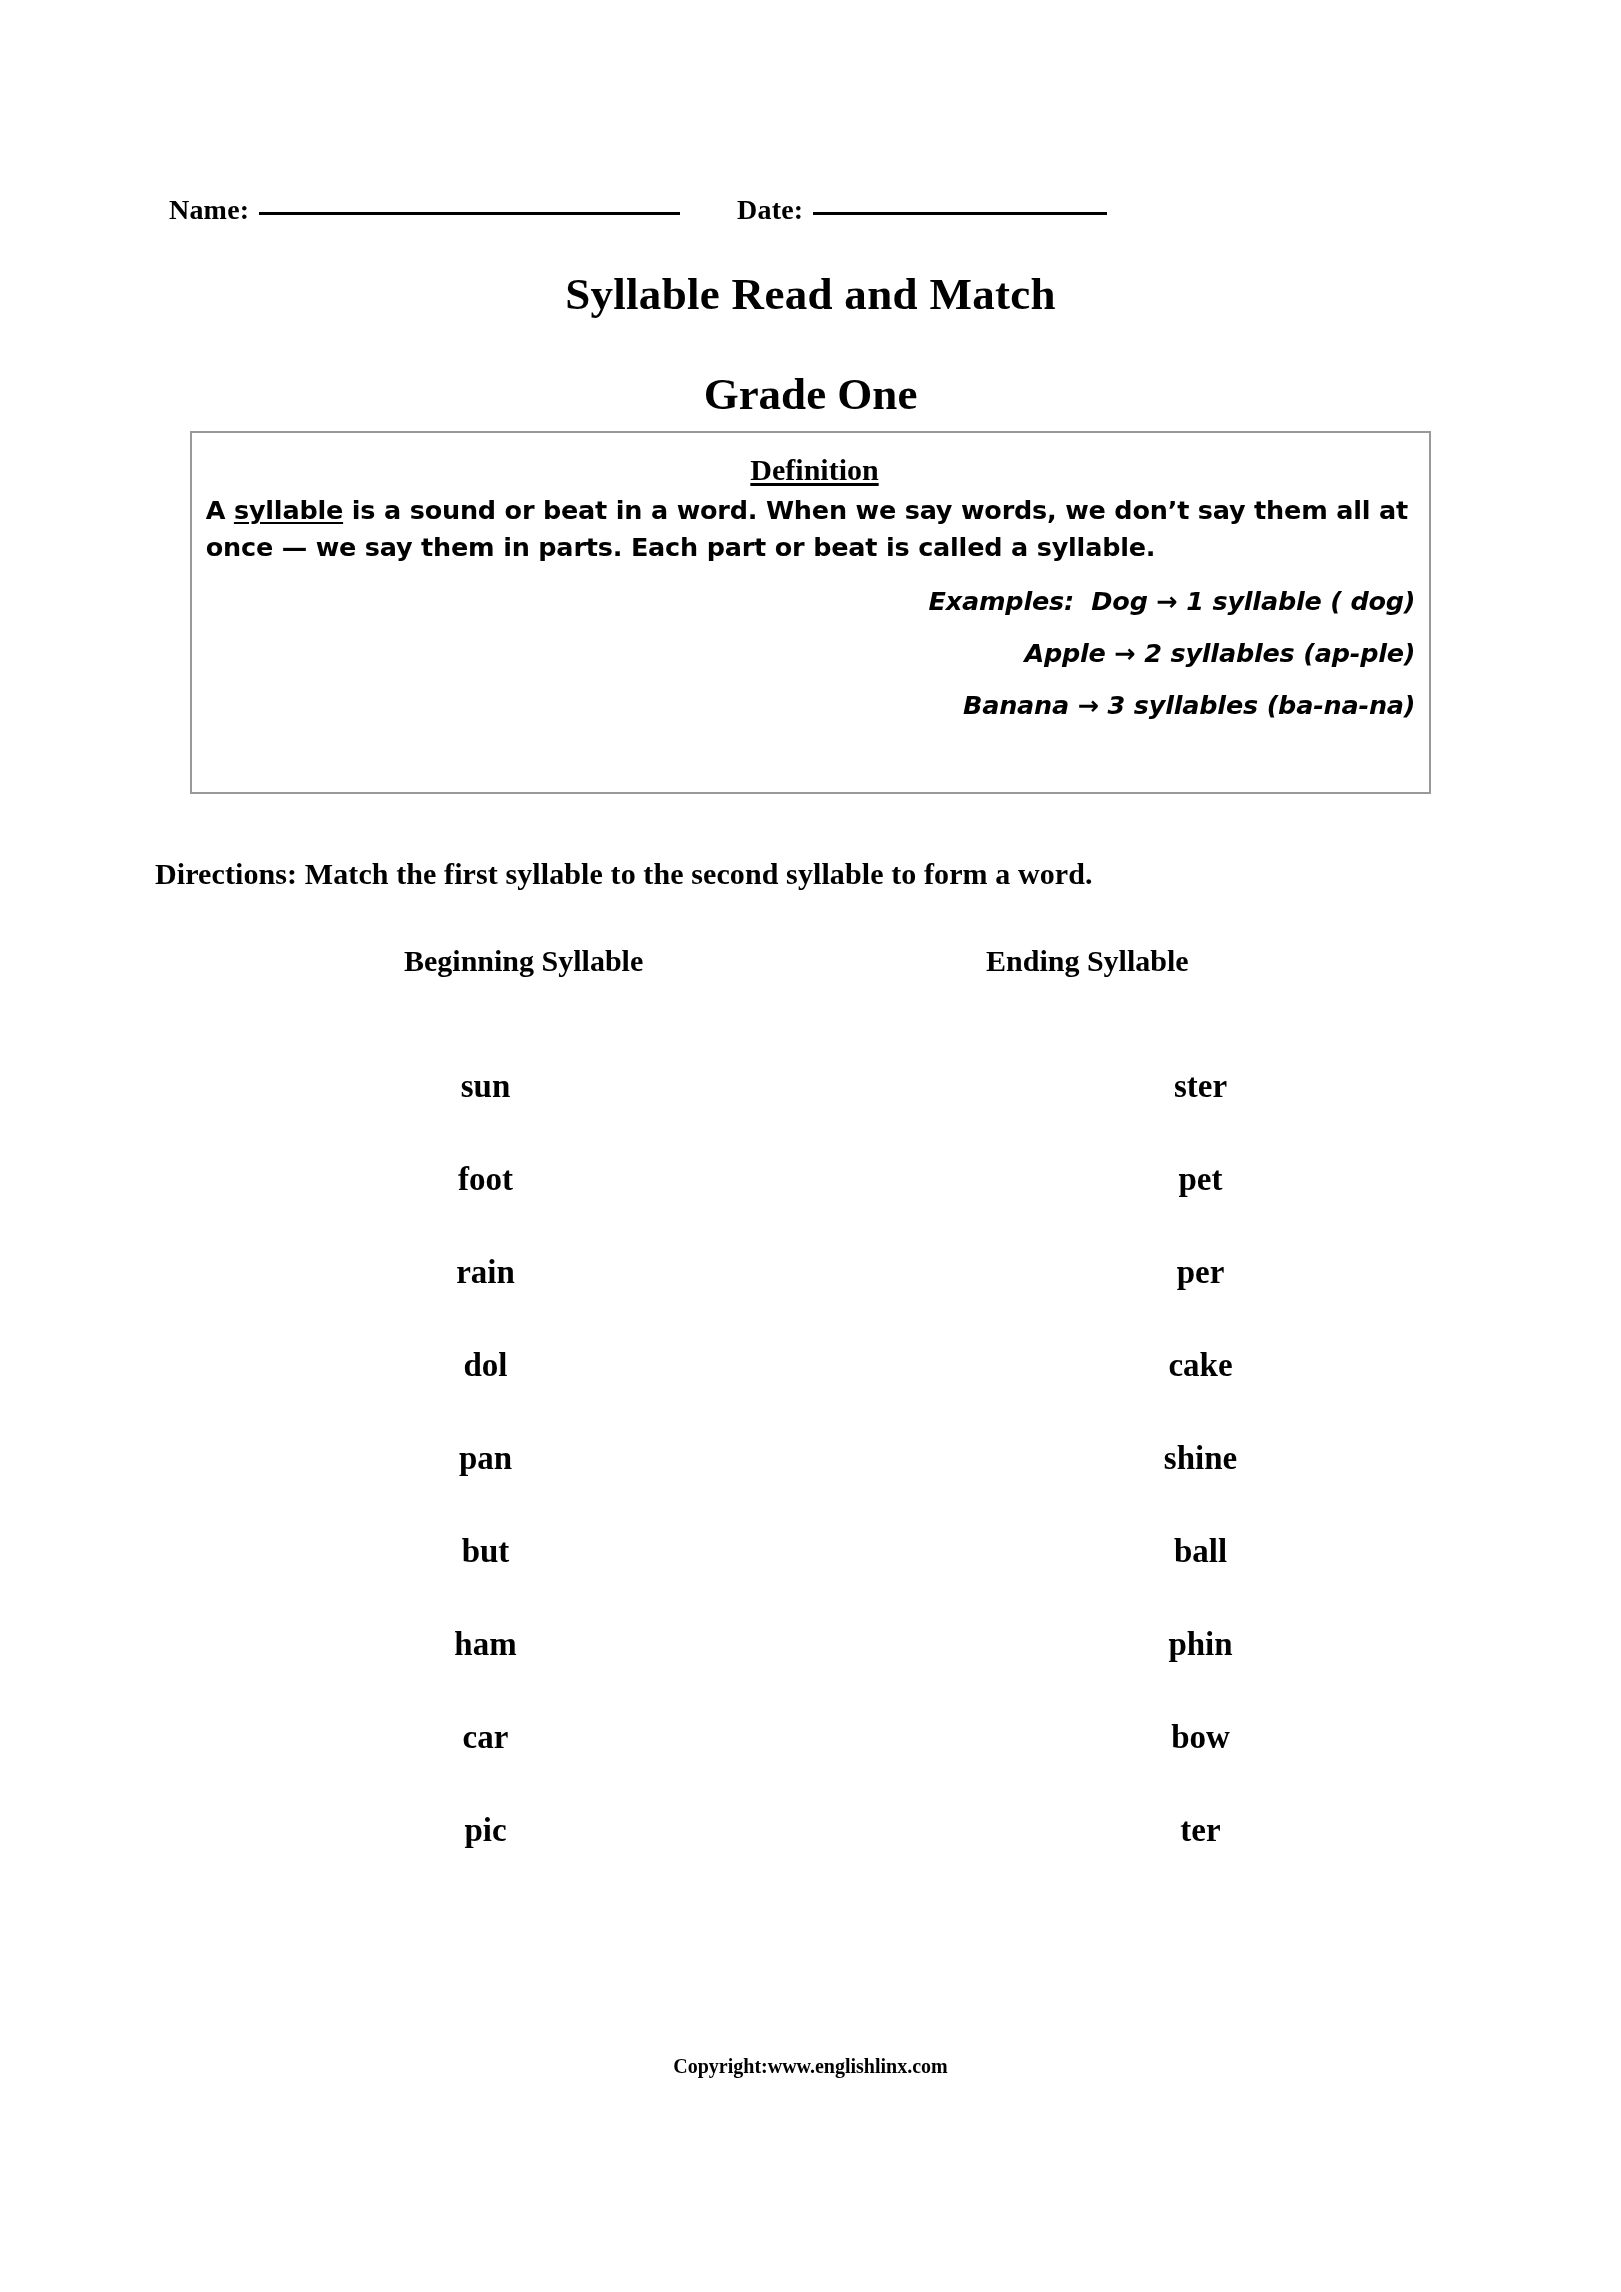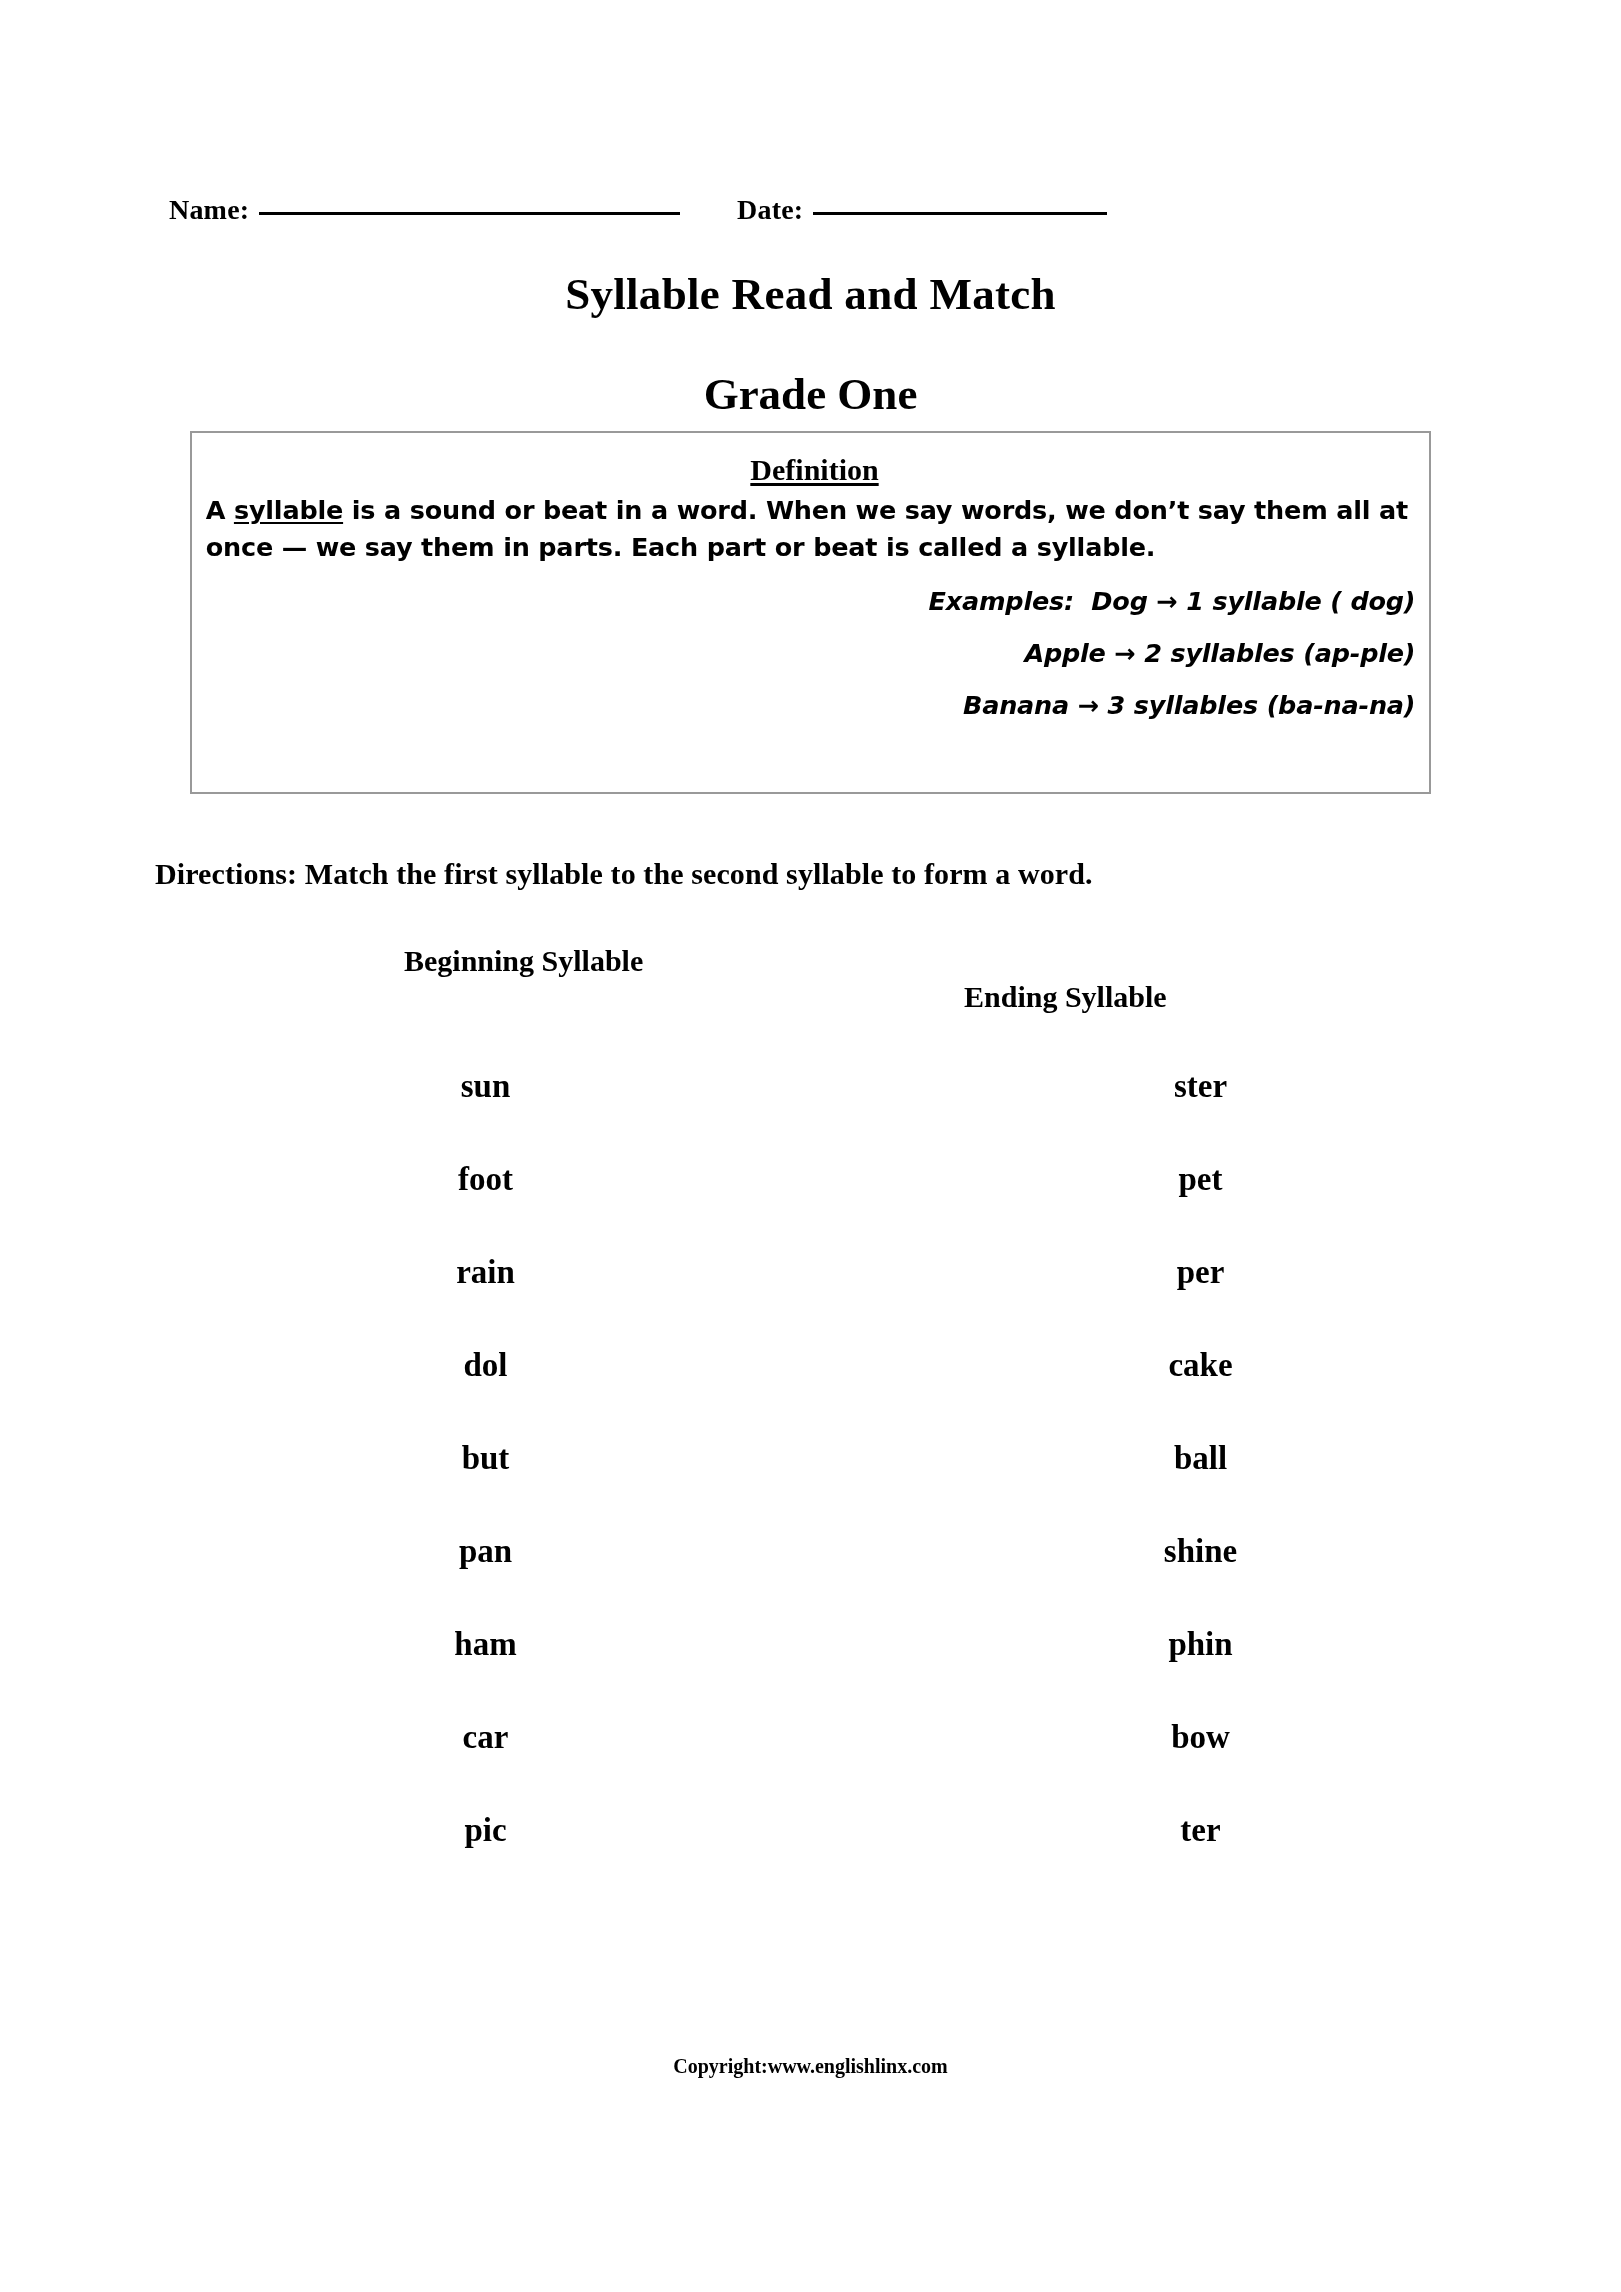--- a/index.html
+++ b/index.html
@@ -132,21 +132,21 @@
     width: 100%;
     height: 43px;
   }
   .colhdr {
     position: absolute;
     font-weight: bold;
     font-size: 30px;
     white-space: nowrap;
   }
   .colhdr-begin { left: 404px; }
-  .colhdr-end   { left: 964px; margin-top: 36px; }
+  .colhdr-end   { left: 986px; }
 
   
   .wordlist {
     position: absolute;
     top: 1068px;
     left: 0;
     width: 100%;
   }
   .word-row {
     position: relative;
@@ -227,28 +227,28 @@
     </div>
     <div class="word-row">
       <div class="word word-begin">rain</div>
       <div class="word word-end">per</div>
     </div>
     <div class="word-row">
       <div class="word word-begin">dol</div>
       <div class="word word-end">cake</div>
     </div>
     <div class="word-row">
+      <div class="word word-begin">pan</div>
+      <div class="word word-end">shine</div>
+    </div>
+    <div class="word-row">
       <div class="word word-begin">but</div>
       <div class="word word-end">ball</div>
     </div>
     <div class="word-row">
-      <div class="word word-begin">pan</div>
-      <div class="word word-end">shine</div>
-    </div>
-    <div class="word-row">
       <div class="word word-begin">ham</div>
       <div class="word word-end">phin</div>
     </div>
     <div class="word-row">
       <div class="word word-begin">car</div>
       <div class="word word-end">bow</div>
     </div>
     <div class="word-row">
       <div class="word word-begin">pic</div>
       <div class="word word-end">ter</div>

